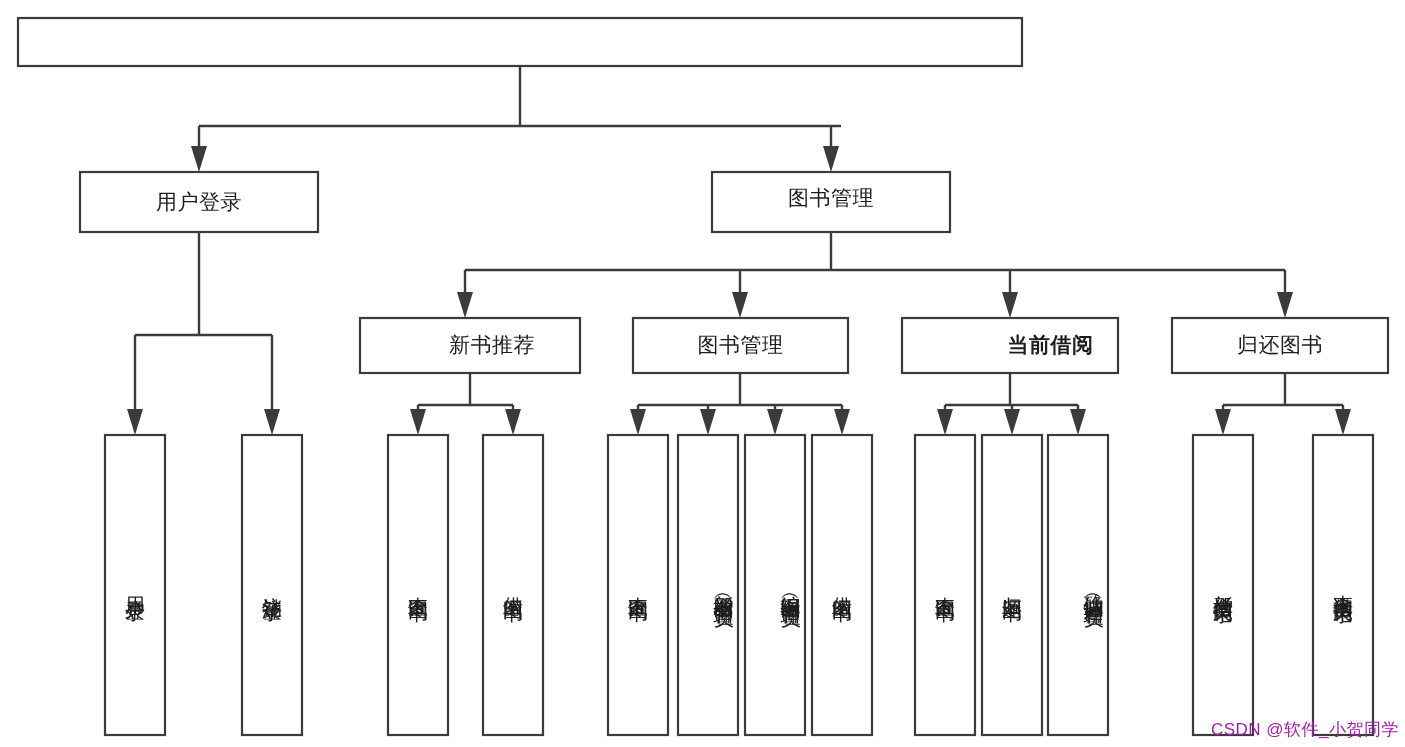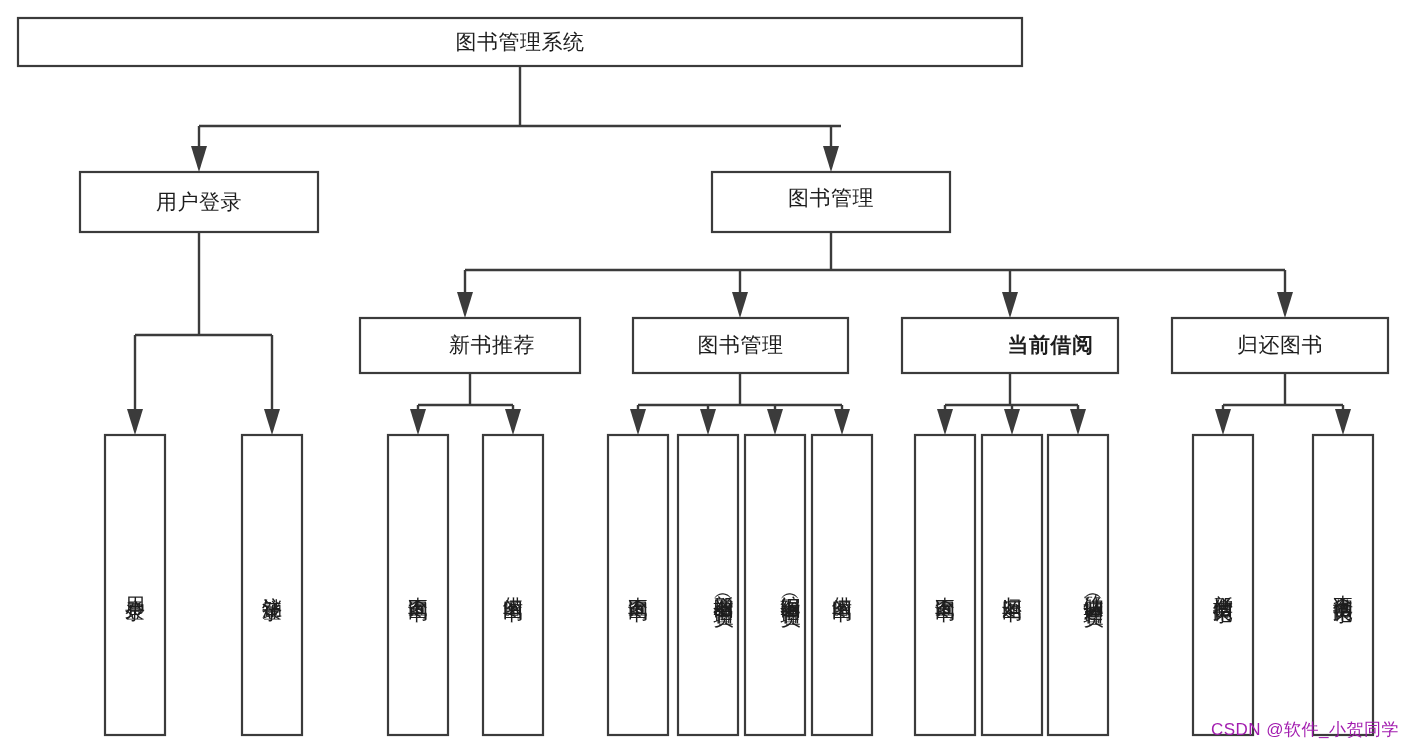--- a/index.html
+++ b/index.html
@@ -180,21 +180,20 @@
     <g>
       <path class="connector" d="M1285,373 L1285,405"></path>
       <path class="connector" d="M1223,405 L1343,405"></path>
       <path class="connector" d="M1223,405 L1223,412"></path>
       <path class="connector" d="M1343,405 L1343,412"></path>
       <polygon class="arrow-head" points="1223,435 1215,409 1231,409"></polygon>
       <polygon class="arrow-head" points="1343,435 1335,409 1351,409"></polygon>
     </g>
   </svg>
 
-  <div class="node-label label-h" style="left:18px; top:18px; width:1004px; height:48px;">图书管理系统</div>
 
   <div class="node-label label-h" style="left:80px; top:172px; width:238px; height:60px;">用户登录</div>
 
   <div class="node-label label-h" style="left:712px; top:172px; width:238px; height:52px;">图书管理</div>
 
   <div class="node-label label-h" style="left:360px; top:318px; width:220px; height:55px;padding-left:44px;">新书推荐</div>
 
   <div class="node-label label-h" style="left:633px; top:318px; width:215px; height:55px;">图书管理</div>
 
   <div class="node-label label-h" style="left:942px; top:318px; width:217px; height:55px;font-weight:bold;">当前借阅</div>

